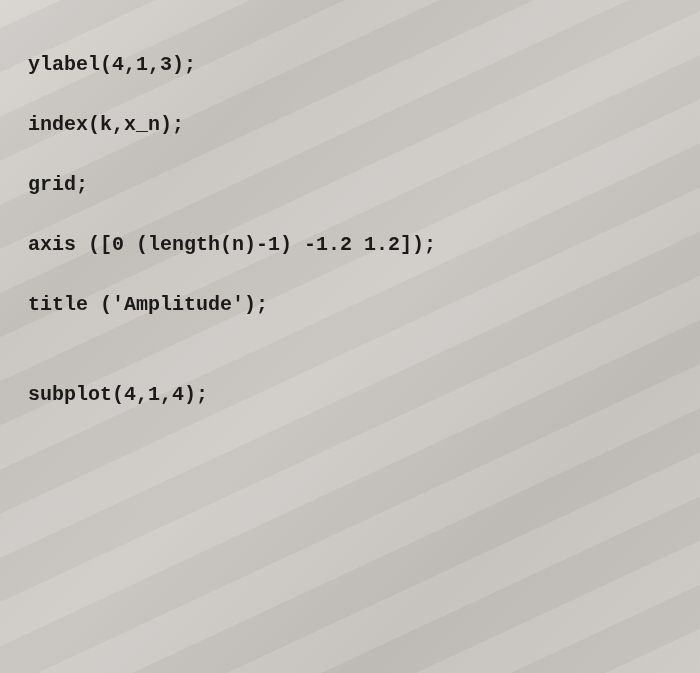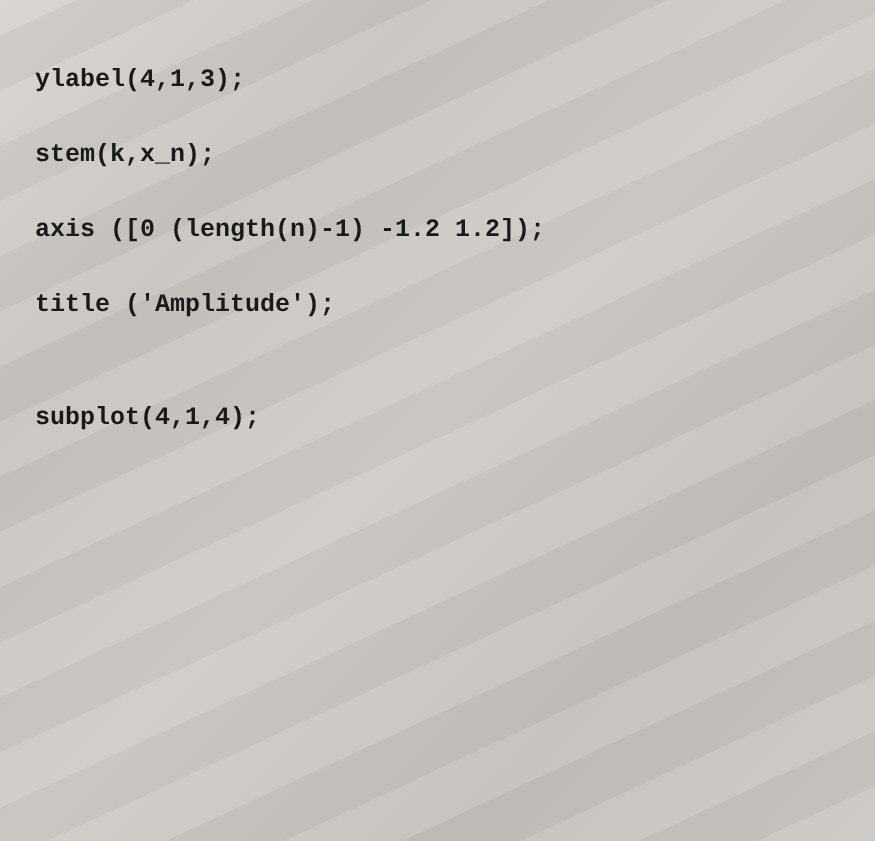--- a/index.html
+++ b/index.html
@@ -42,21 +42,22 @@
     }
     .code-line {
       display: block;
     }
   </style>
 </head>
 <body>
 
 <div class="code-block">
 <span class="code-line">ylabel(4,1,3);</span>
-<span class="code-line">stem(k,x_n);</span>
+<span class="code-line">index(k,x_n);</span>
+<span class="code-line">grid;</span>
 <span class="code-line">axis ([0 (length(n)-1) -1.2 1.2]);</span>
 <span class="code-line">title ('Amplitude');</span>
 <span class="code-line"></span>
 <span class="code-line">subplot(4,1,4);</span>
 
 
 
 
 
 

